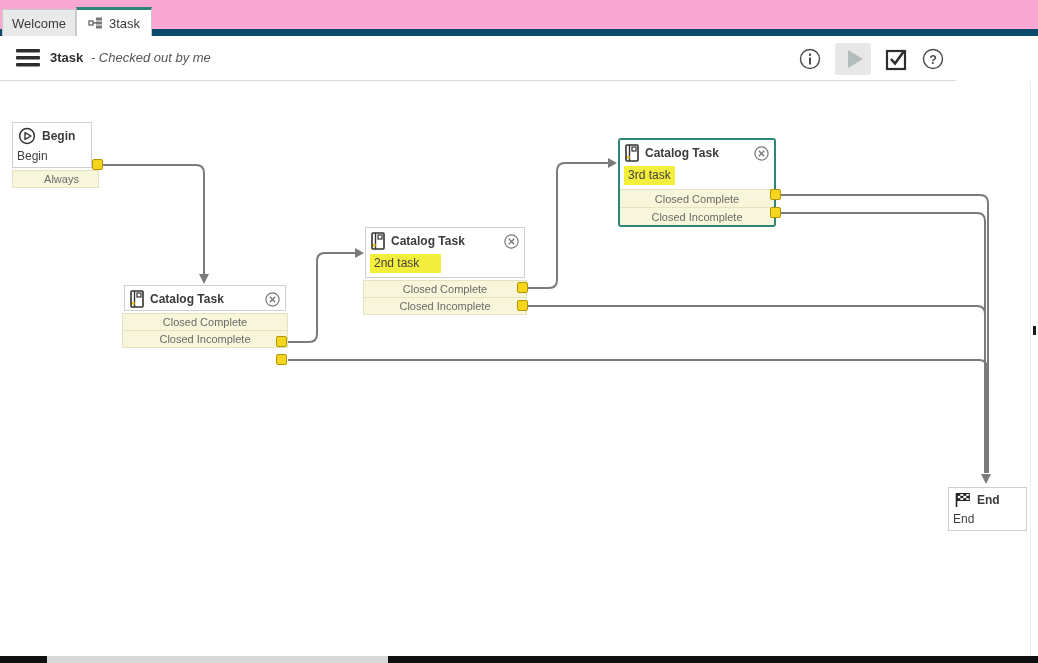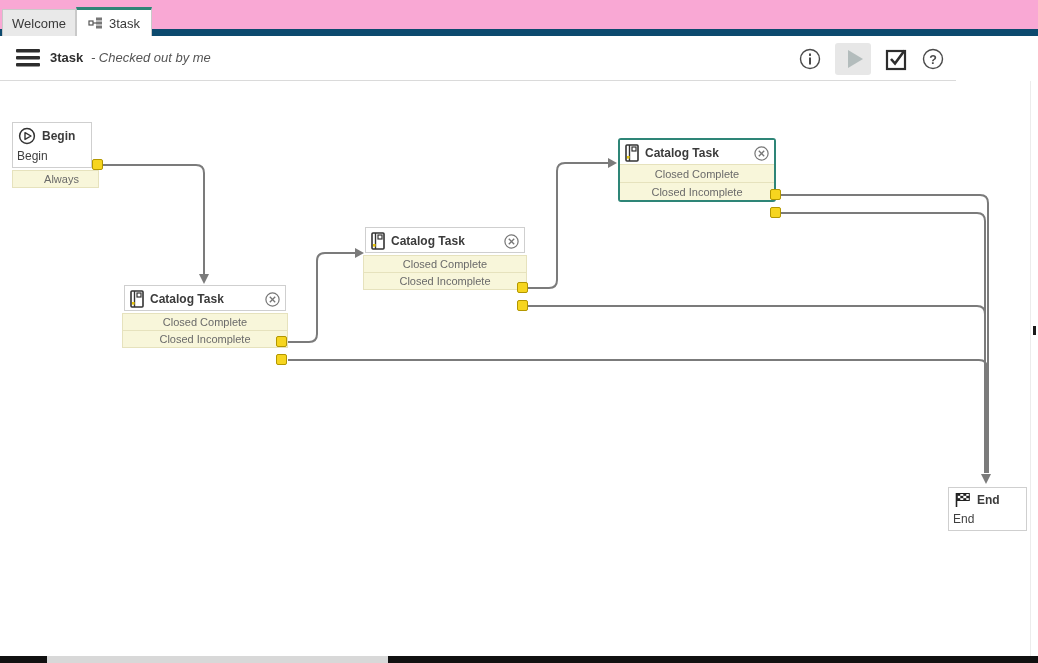--- a/index.html
+++ b/index.html
@@ -191,20 +191,23 @@
           </span>
           <span class="node-title">Catalog Task</span>
           <span class="close-btn">
             <svg width="15" height="15" viewBox="0 0 15 15">
               <circle cx="7.5" cy="7.5" r="6.6" fill="none" stroke="#767676" stroke-width="1.2"></circle>
               <line x1="4.8" y1="4.8" x2="10.2" y2="10.2" stroke="#767676" stroke-width="1.3"></line>
               <line x1="10.2" y1="4.8" x2="4.8" y2="10.2" stroke="#767676" stroke-width="1.3"></line>
             </svg>
           </span>
         </div>
+        <div class="node-name">
+          <span class="hl" style="padding-right:22px;">2nd task</span>
+        </div>
       </div>
       <div class="t-row first">
         <span>Closed Complete</span>
       </div>
       <div class="t-row">
         <span>Closed Incomplete</span>
       </div>
     </div>
 
     <div class="node selected" style="left:618px; top:57px; width:158px;">
@@ -219,20 +222,23 @@
             </svg>
           </span>
           <span class="node-title">Catalog Task</span>
           <span class="close-btn">
             <svg width="15" height="15" viewBox="0 0 15 15">
               <circle cx="7.5" cy="7.5" r="6.6" fill="none" stroke="#767676" stroke-width="1.2"></circle>
               <line x1="4.8" y1="4.8" x2="10.2" y2="10.2" stroke="#767676" stroke-width="1.3"></line>
               <line x1="10.2" y1="4.8" x2="4.8" y2="10.2" stroke="#767676" stroke-width="1.3"></line>
             </svg>
           </span>
+        </div>
+        <div class="node-name">
+          <span class="hl">3rd task</span>
         </div>
       </div>
       <div class="t-row">
         <span>Closed Complete</span>
       </div>
       <div class="t-row">
         <span>Closed Incomplete</span>
       </div>
     </div>
 

